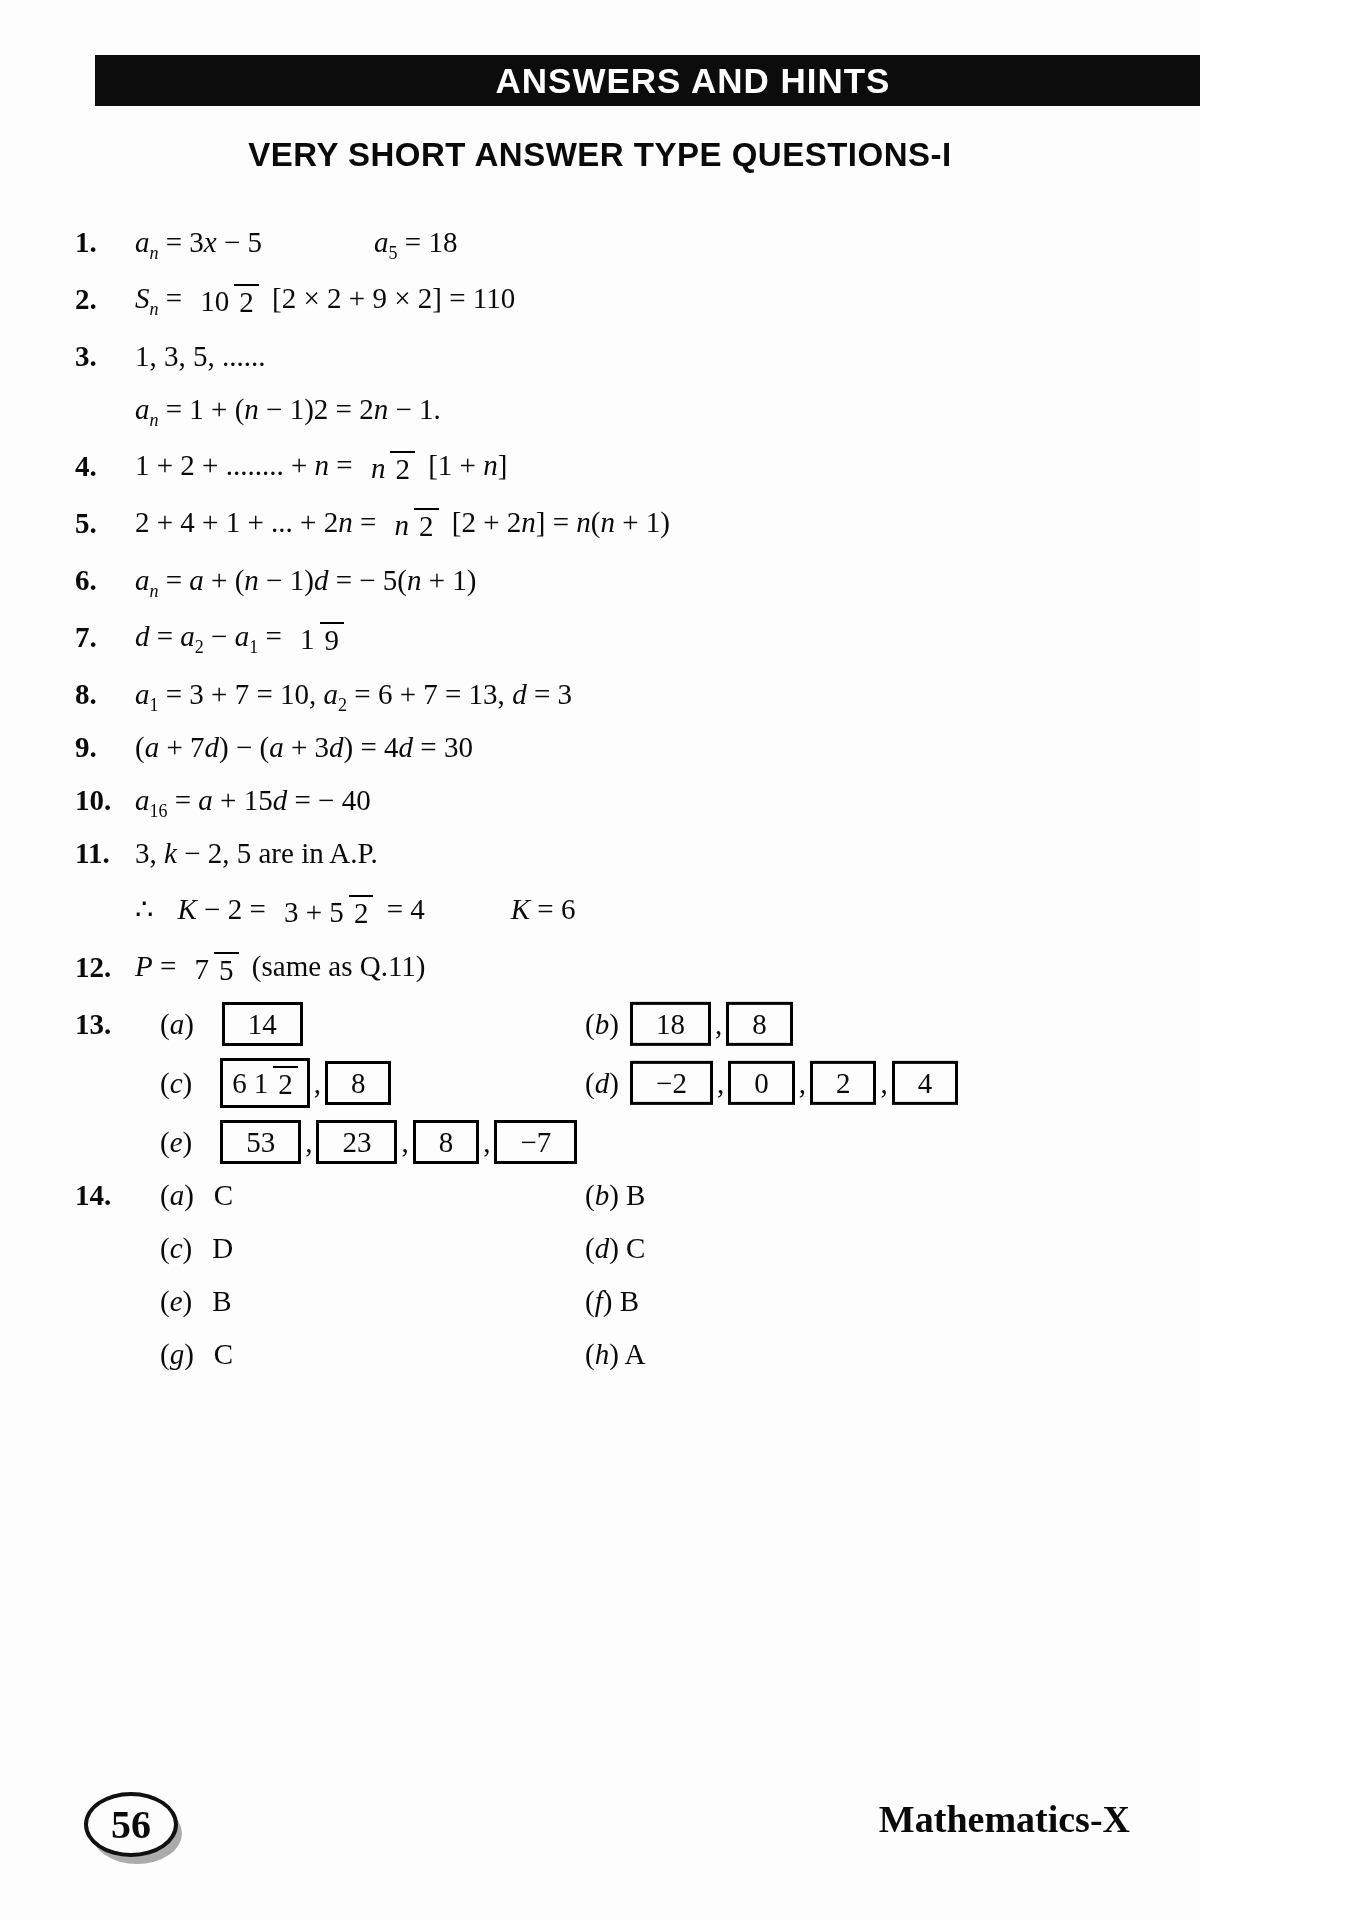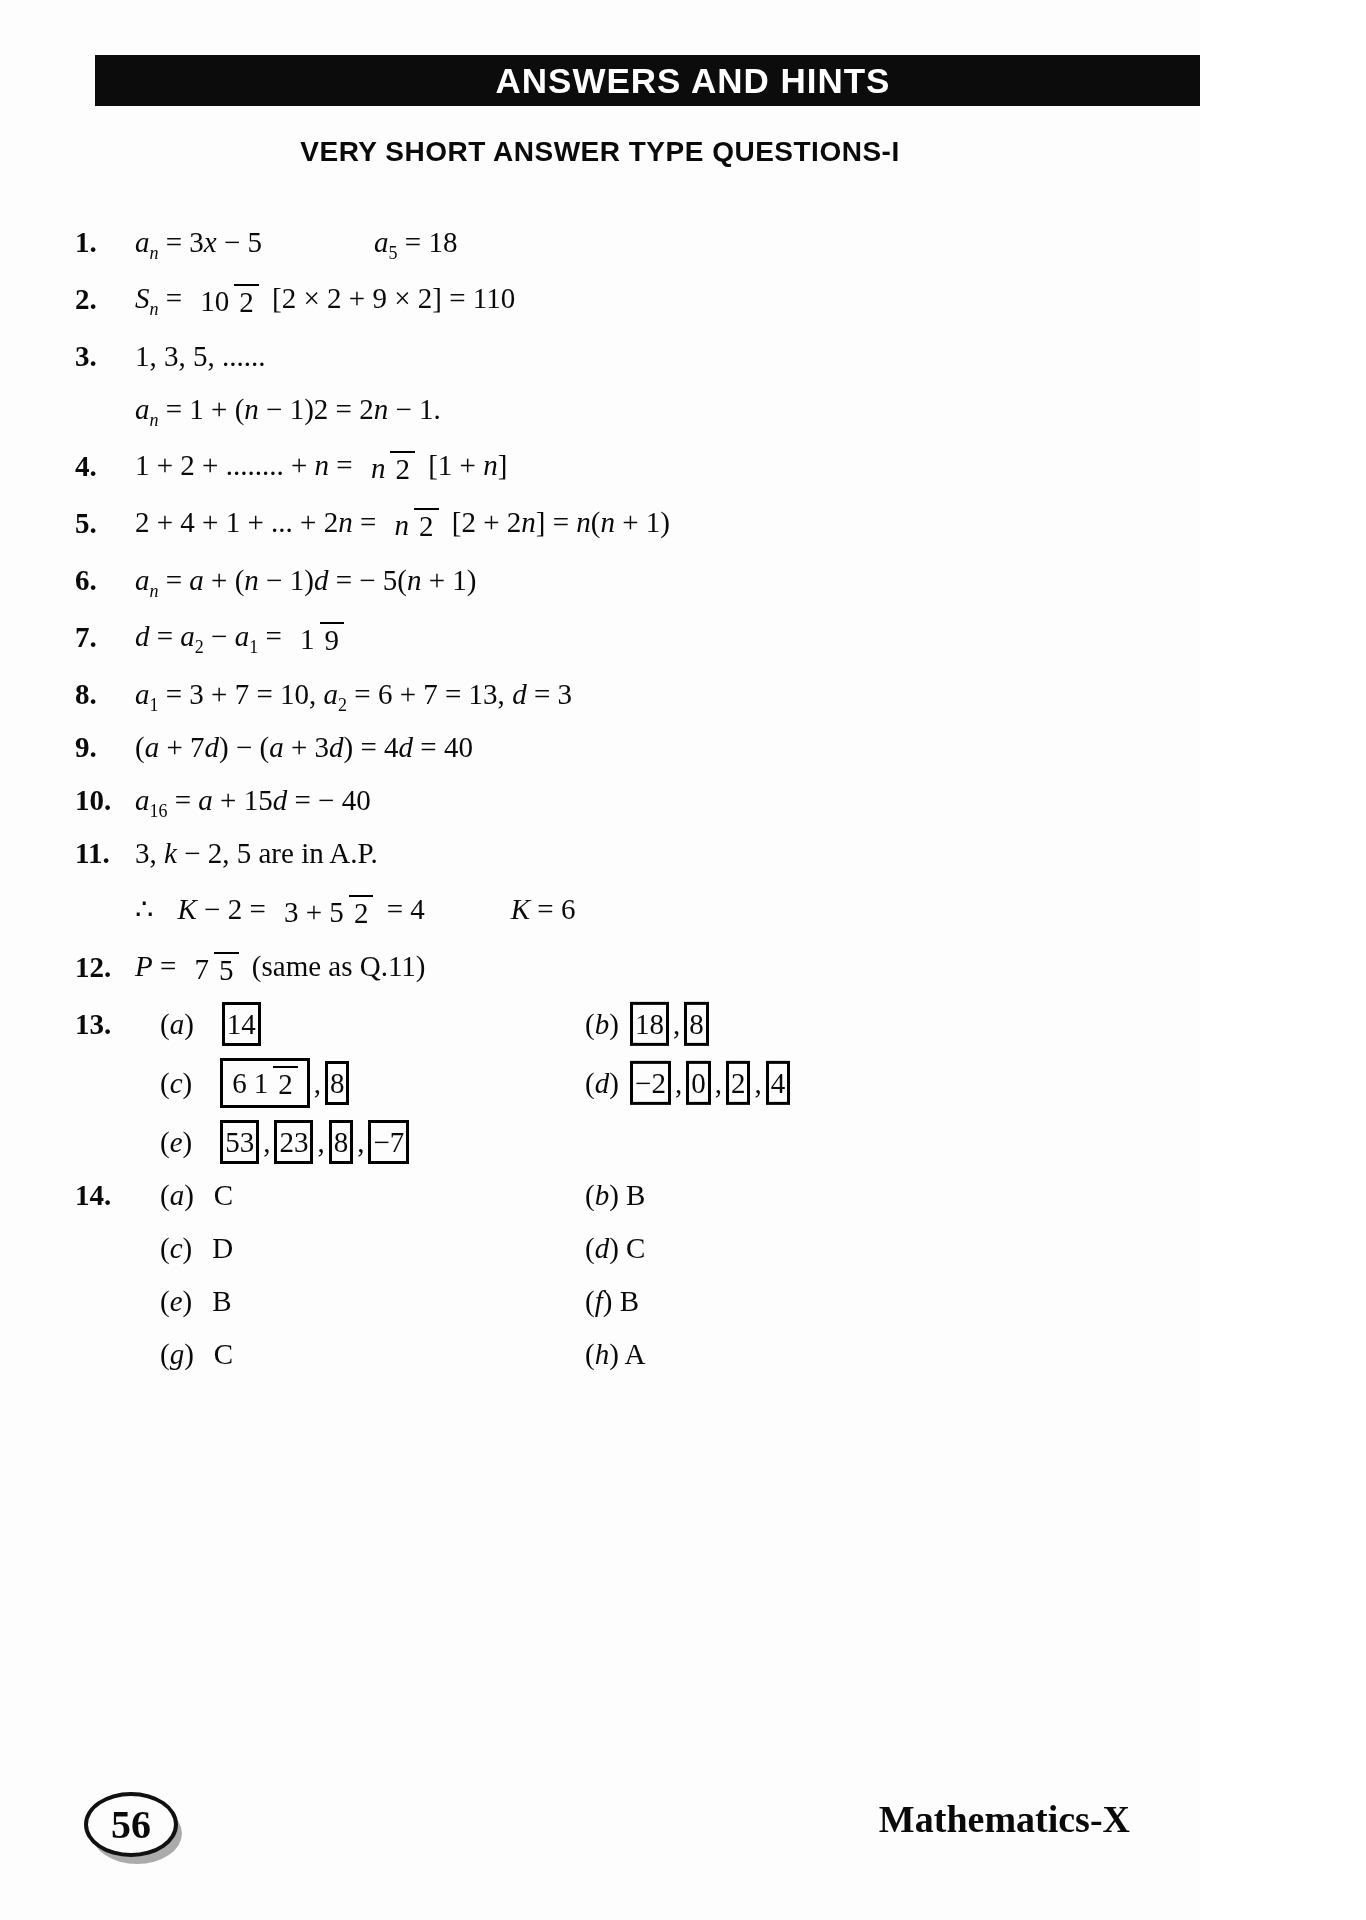--- a/index.html
+++ b/index.html
@@ -5,40 +5,40 @@
   html,body{margin:0;padding:0;background:#ffffff;}
   .page{width:1200px;height:1920px;background:#fdfdfd;position:relative;
         font-family:"Liberation Serif",serif;color:#0a0a0a;overflow:hidden;}
 
   .header-bar{position:absolute;left:95px;top:55px;width:1196px;height:51px;
               background:#0c0c0c;display:flex;align-items:center;justify-content:center;}
   .header-title{color:#ffffff;font-family:"Liberation Sans",sans-serif;font-weight:700;
                 font-size:35px;letter-spacing:1px;}
 
   .section-title{position:absolute;left:0;right:0;top:136px;margin:0;text-align:center;
-                 font-family:"Liberation Sans",sans-serif;font-weight:700;font-size:28px;
+                 font-family:"Liberation Sans",sans-serif;font-weight:700;font-size:33px;
                  letter-spacing:.5px;color:#0a0a0a;}
 
   .answers{position:absolute;left:75px;right:40px;top:212px;font-size:29px;line-height:1.25;}
 
   .line{position:relative;display:flex;align-items:center;padding-left:60px;
         min-height:46px;margin:7px 0;}
   .line.tall{margin:11px 0;}
   .qnum{position:absolute;left:0;top:50%;transform:translateY(-50%);font-weight:700;}
   .seg{display:inline-block;white-space:nowrap;}
   .col2{position:absolute;left:510px;top:50%;transform:translateY(-50%);}
   .tk{white-space:pre;}
   .it{font-style:italic;}
   .sb{font-size:0.62em;position:relative;top:0.38em;}
   .gap{display:inline-block;height:1px;vertical-align:middle;}
   .frac{display:inline-flex;flex-direction:row;align-items:center;vertical-align:middle;
         margin:0 6px;line-height:1.12;text-align:center;}
   .fn{padding:0 5px;}
   .fd{padding:0 5px;border-top:2px solid #000;}
-  .bx{display:inline-block;border:3px solid #000;padding:0 2px;margin:0 4px;line-height:1.32;}
+  .bx{display:inline-block;border:3px solid #000;padding:0 23px;margin:0 4px;line-height:1.32;}
   .bxm{display:inline-flex;align-items:center;padding:3px 9px;}
   .bxm .frac{margin:0 0 0 2px;}
 
   .page-badge{position:absolute;left:84px;top:1792px;width:86px;height:57px;background:#fdfdfd;
               border:4px solid #111;border-radius:50%;display:flex;align-items:center;
               justify-content:center;font-weight:700;font-size:40px;
               box-shadow:6px 9px 0 -2px #ababab;}
   .book-title{position:absolute;right:70px;top:1797px;font-weight:700;font-size:38px;}
 </style>
 </head>
@@ -95,21 +95,21 @@
             <span class="fn">1</span>
             <span class="fd">9</span>
           </span></span>
       </div>
       <div class="line">
         <span class="qnum">8.</span>
         <span class="seg"><span class="tk it">a</span><span class="tk sb">1</span><span class="tk"> = 3 + 7 = 10, </span><span class="tk it">a</span><span class="tk sb">2</span><span class="tk"> = 6 + 7 = 13, </span><span class="tk it">d</span><span class="tk"> = 3</span></span>
       </div>
       <div class="line">
         <span class="qnum">9.</span>
-        <span class="seg"><span class="tk">(</span><span class="tk it">a</span><span class="tk"> + 7</span><span class="tk it">d</span><span class="tk">) − (</span><span class="tk it">a</span><span class="tk"> + 3</span><span class="tk it">d</span><span class="tk">) = 4</span><span class="tk it">d</span><span class="tk"> = 40</span></span>
+        <span class="seg"><span class="tk">(</span><span class="tk it">a</span><span class="tk"> + 7</span><span class="tk it">d</span><span class="tk">) − (</span><span class="tk it">a</span><span class="tk"> + 3</span><span class="tk it">d</span><span class="tk">) = 4</span><span class="tk it">d</span><span class="tk"> = 30</span></span>
       </div>
       <div class="line">
         <span class="qnum">10.</span>
         <span class="seg"><span class="tk it">a</span><span class="tk sb">16</span><span class="tk"> = </span><span class="tk it">a</span><span class="tk"> + 15</span><span class="tk it">d</span><span class="tk"> = − 40</span></span>
       </div>
       <div class="line">
         <span class="qnum">11.</span>
         <span class="seg"><span class="tk">3, </span><span class="tk it">k</span><span class="tk"> − 2, 5 are in A.P.</span></span>
       </div>
       <div class="line tall">

